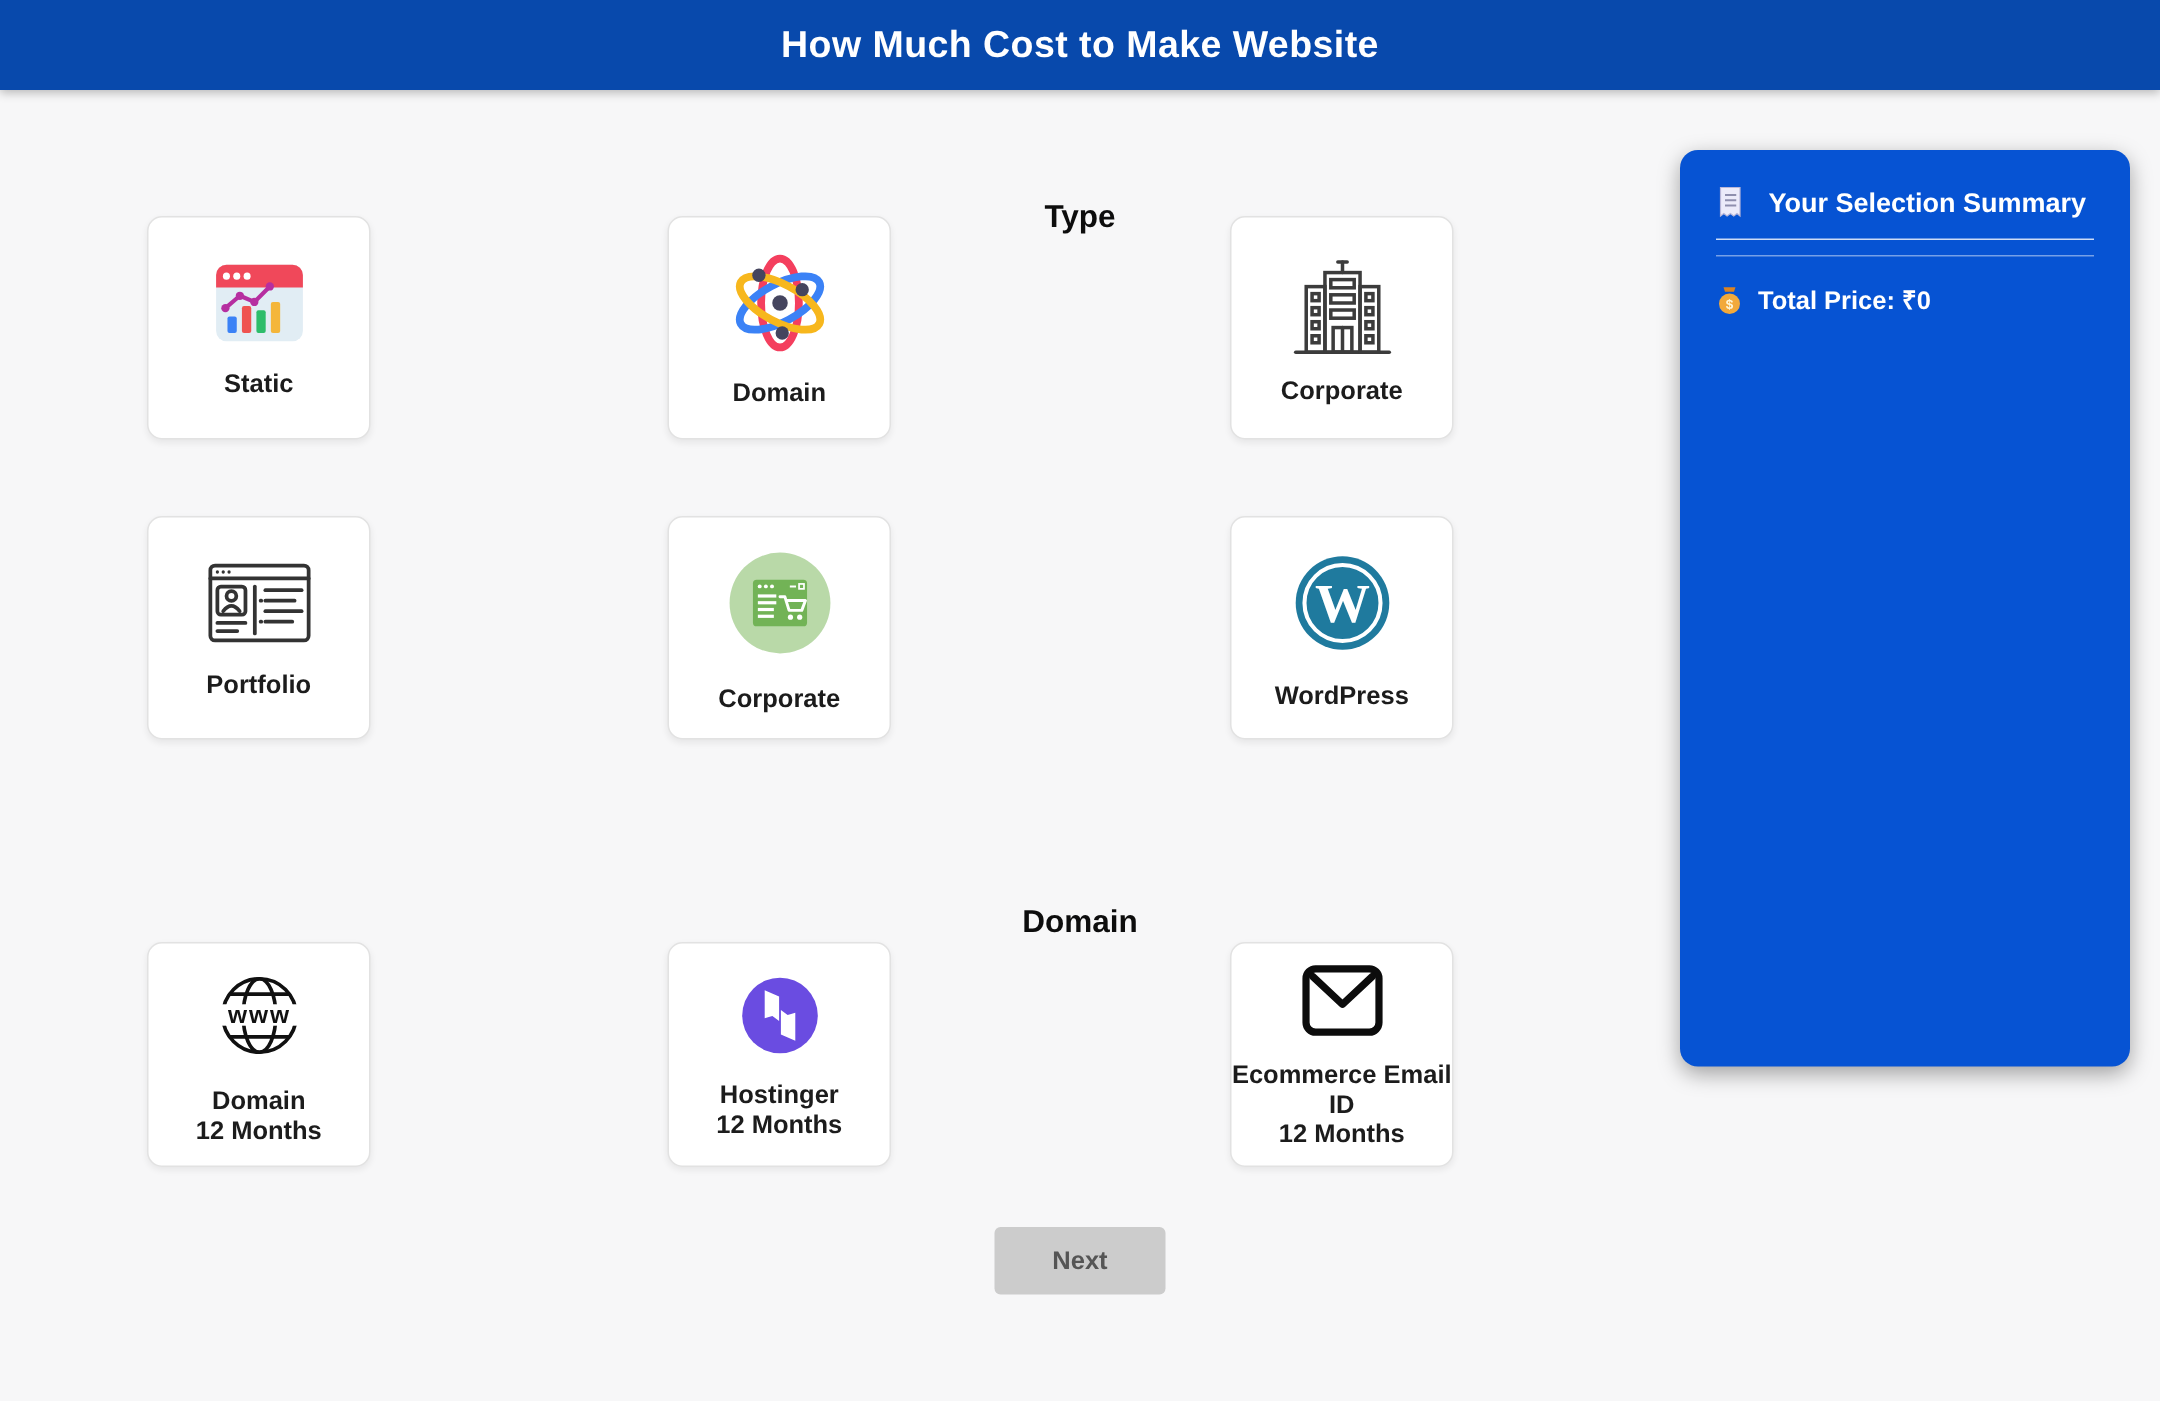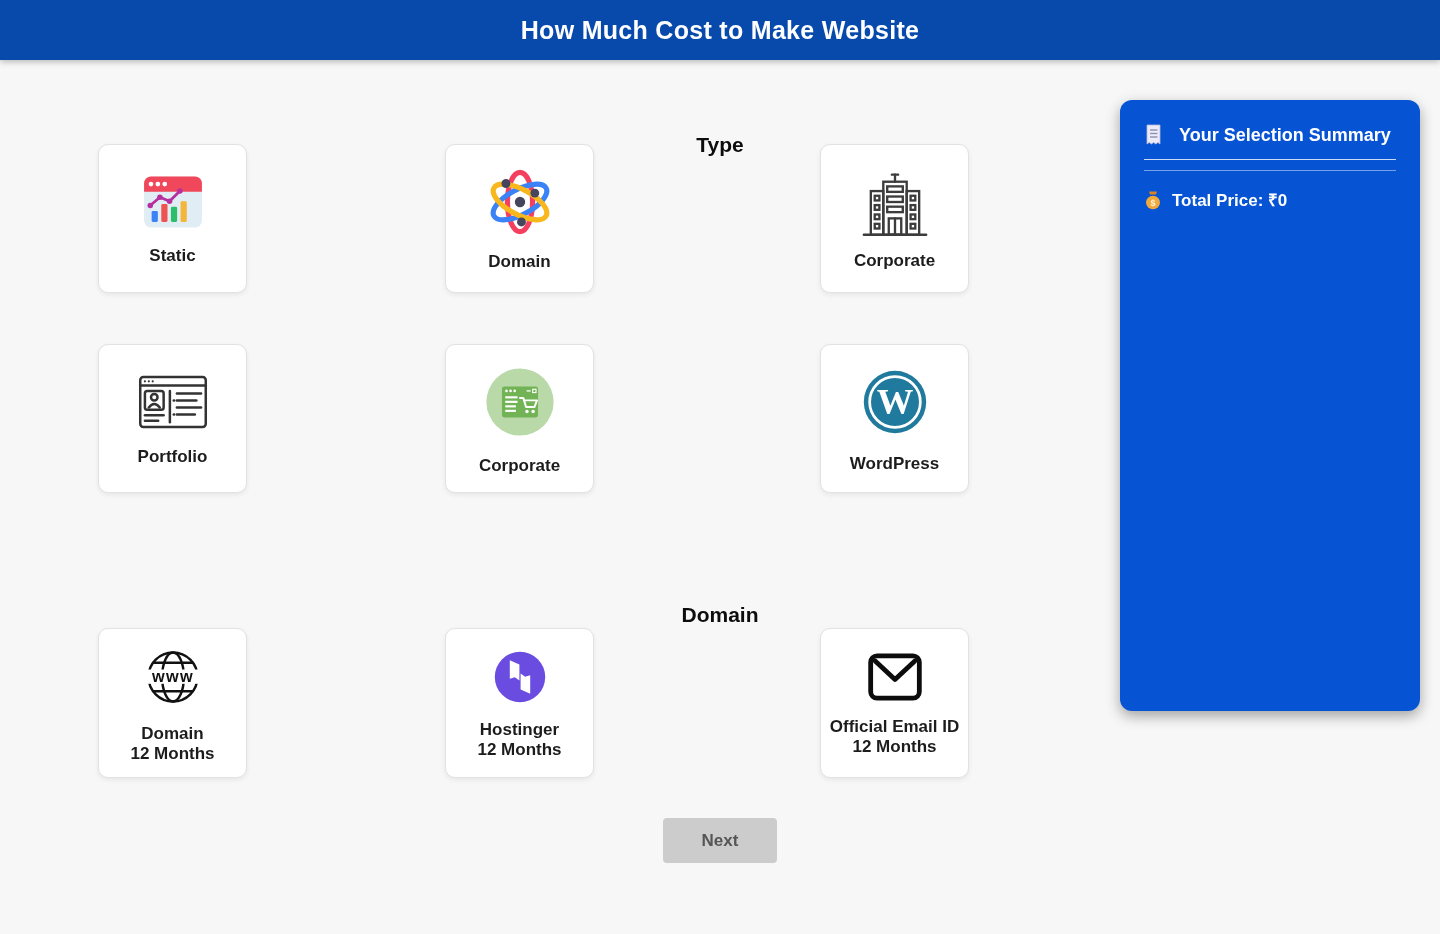--- a/index.html
+++ b/index.html
@@ -231,21 +231,21 @@
 </div>
 
 <div class="card r3 c3">
   <svg class="card-icon" width="64" height="54" viewBox="0 0 100 84">
     <g fill="none" stroke="#0c0c0c" stroke-width="7.5" stroke-linecap="round" stroke-linejoin="round">
       <rect x="12" y="9" width="76" height="66" rx="10"></rect>
       <path d="M19 17 L50 46 L81 17"></path>
     </g>
   </svg>
   <div class="card-label">
-    <span>Official Email ID</span>
+    <span>Ecommerce Email ID</span>
     <span>12 Months</span>
   </div>
 </div>
 
 <button class="next-button">Next</button>
 
 <aside class="summary-panel">
   <div class="summary-title-row">
     <svg width="19" height="22" viewBox="0 0 19 22">
       <path d="M3 1 h13 v19 l-2 -1.6 -2.2 1.6 -2.2 -1.6 -2.2 1.6 -2.2 -1.6 L3 20 Z" fill="#ecebfa" stroke="#b9b7d8" stroke-width="0.8"></path>

